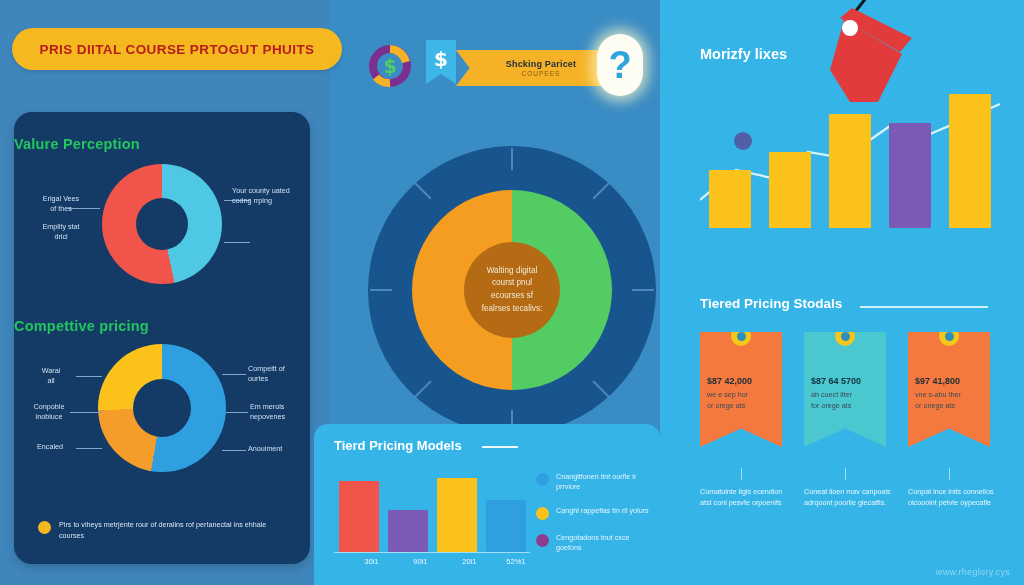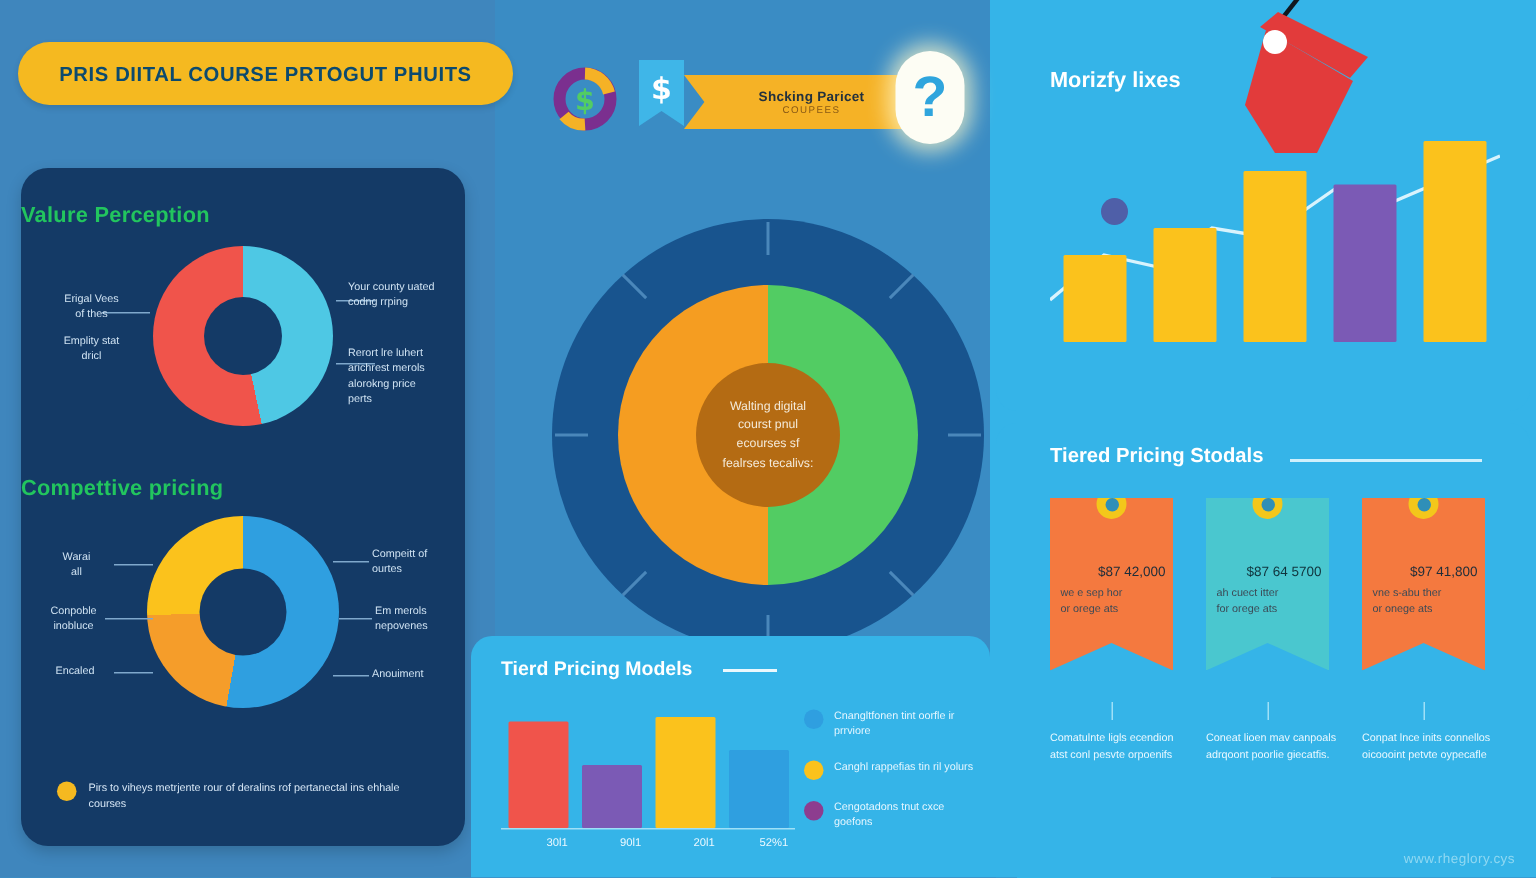--- a/index.html
+++ b/index.html
@@ -17,21 +17,21 @@
   .bg-right{position:absolute;left:660px;top:0;width:364px;height:585px;background:#35b4e8;}
 
   
   .title-banner{
     position:absolute;left:12px;top:28px;width:330px;height:42px;
     background:#f5b920;border-radius:21px;
     display:flex;align-items:center;justify-content:center;
     box-shadow:0 2px 4px rgba(0,0,0,.12);
   }
   .title-banner span{
-    color:#0c4a6e;font-size:13.5px;font-weight:bold;letter-spacing:.4px;
+    color:#b91c1c;font-size:13.5px;font-weight:bold;letter-spacing:.4px;
     white-space:nowrap;
   }
 
   
   .badge-row{position:absolute;left:360px;top:30px;width:280px;height:70px;}
   .donut-dollar{position:absolute;left:8px;top:14px;width:44px;height:44px;}
   .ribbon-dollar{position:absolute;left:64px;top:8px;width:34px;height:52px;}
   .yellow-banner{
     position:absolute;left:96px;top:20px;width:170px;height:36px;
     background:#f5b226;
@@ -135,21 +135,21 @@
   .rb-rule{position:absolute;left:196px;top:24px;width:128px;height:2px;background:#eafaff;opacity:.85;}
   .cards{position:absolute;left:36px;top:50px;width:290px;height:120px;}
   .card{
     position:absolute;top:0;width:82px;height:115px;
     clip-path:polygon(0 0,100% 0,100% 100%,50% 84%,0 100%);
     box-shadow:0 3px 6px rgba(0,0,0,.08);
   }
   .card-pin{position:absolute;top:-6px;left:31px;width:20px;height:20px;border-radius:50%;
     background:#f3c71b;display:flex;align-items:center;justify-content:center;}
   .card-pin i{width:9px;height:9px;border-radius:50%;background:#2f8fb8;display:block;}
-  .card .price{position:absolute;left:7px;top:44px;width:70px;font-size:9px;font-weight:normal;color:#1d2d3a;text-align:right;}
+  .card .price{position:absolute;left:7px;top:44px;width:70px;font-size:9px;font-weight:bold;color:#1d2d3a;}
   .card .sub{position:absolute;left:7px;top:58px;width:70px;font-size:7.2px;line-height:1.5;color:#3c4a56;}
   .ticks{position:absolute;left:36px;top:186px;width:290px;height:12px;}
   .ticks i{position:absolute;width:1px;height:12px;background:#9fe0f7;display:block;}
   .descs{position:absolute;left:36px;top:204px;width:300px;}
   .desc{position:absolute;top:0;width:88px;color:#e9f8ff;font-size:7.2px;line-height:1.55;}
   .watermark{position:absolute;right:10px;bottom:8px;color:#8fd8f2;font-size:9px;letter-spacing:.3px;}
 </style>
 </head>
 <body>
 
@@ -197,24 +197,20 @@
     <div class="leader" style="left:210px;top:88px;width:26px;"></div>
     <div class="leader" style="left:210px;top:130px;width:26px;"></div>
 
     <div class="lbl l" style="left:16px;top:82px;width:62px;white-space:pre-line;">Erigal Vees
 of thes</div>
     <div class="lbl l" style="left:16px;top:110px;width:62px;white-space:pre-line;">Emplity stat
 dricl</div>
 
     <div class="lbl r" style="left:218px;top:74px;width:72px;white-space:pre-line;">Your county uated
 codng rrping</div>
-    <div class="lbl r" style="left:218px;top:118px;width:72px;white-space:pre-line;">Rerort lre luhert
-arichrest merols
-alorokng price
-perts</div>
 
     <div class="card-heading h-comp">Compettive pricing</div>
 
     <div class="donut donut-comp">
       <div class="hole"></div>
     </div>
     <div class="leader" style="left:62px;top:264px;width:26px;"></div>
     <div class="leader" style="left:56px;top:300px;width:32px;"></div>
     <div class="leader" style="left:62px;top:336px;width:26px;"></div>
     <div class="leader" style="left:208px;top:262px;width:24px;"></div>

